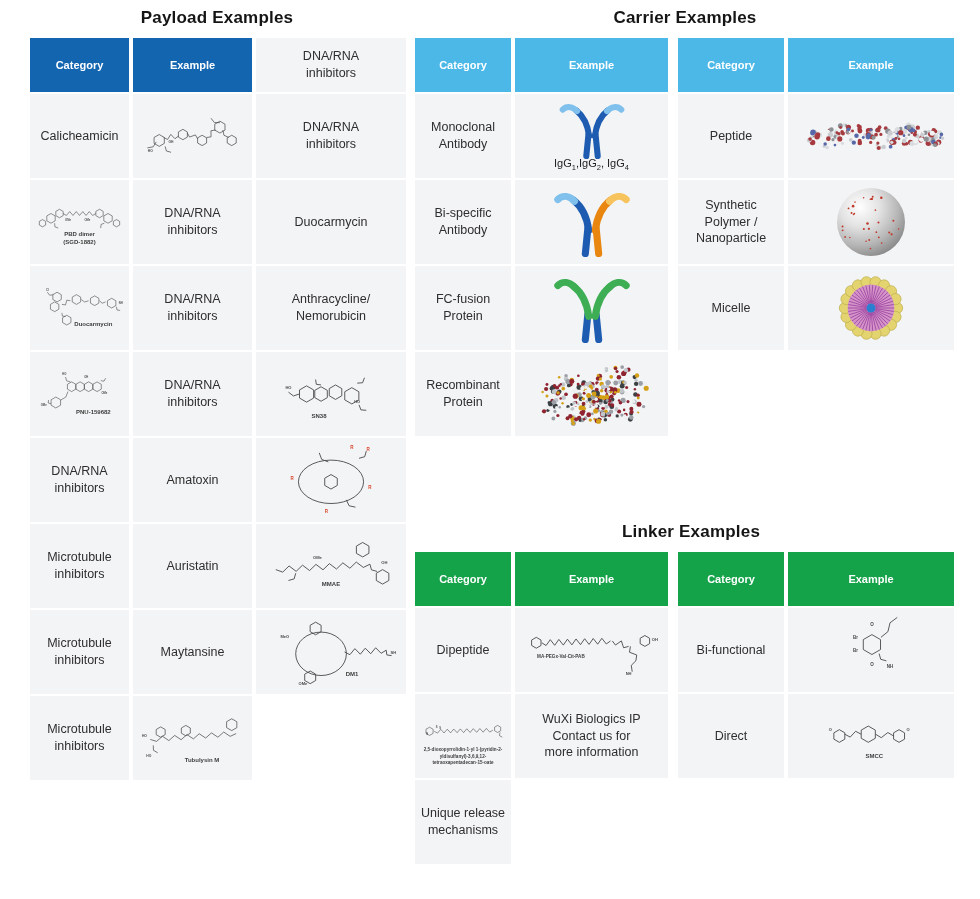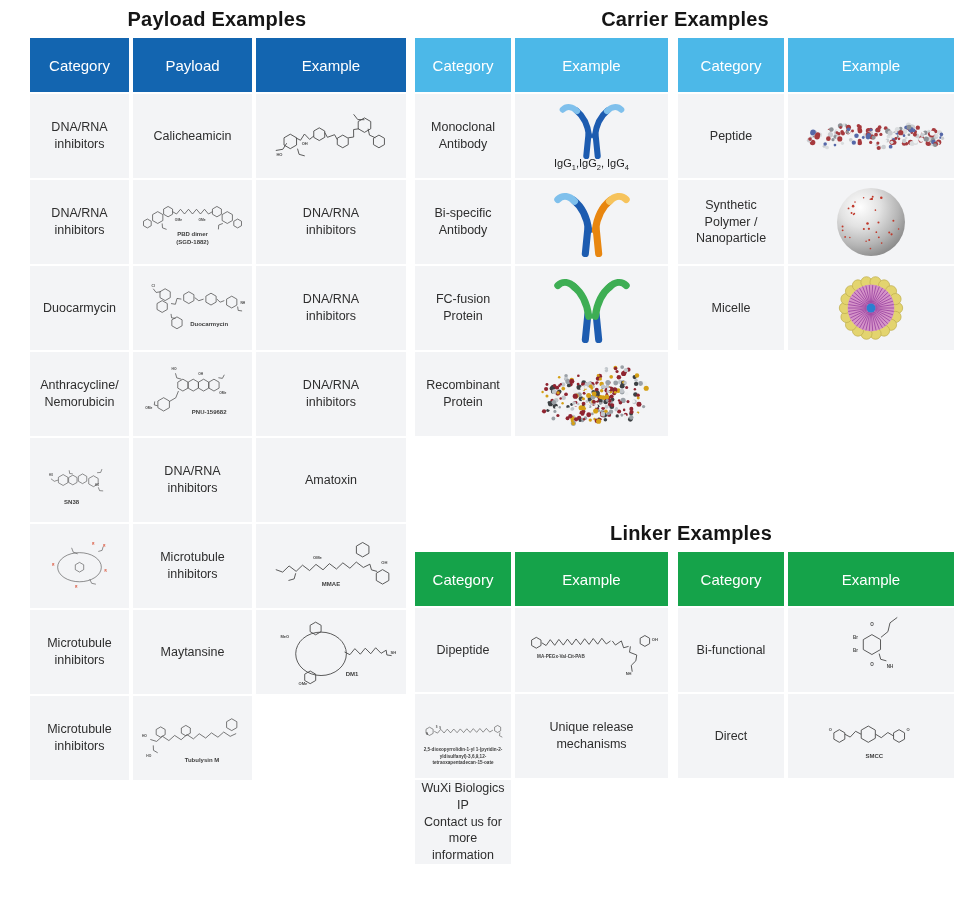--- a/index.html
+++ b/index.html
@@ -1,30 +1,30 @@
 <!DOCTYPE html>
 <html style="--payload_header: #1365b0; --carrier_header: #4cb8e8; --linker_header: #15a34a; --cell_bg: #f3f4f6;"><head>
 <meta charset="utf-8">
 <style>
   :root{
     --payload_header:#1365b0; --carrier_header:#4cb8e8; --linker_header:#15a34a; --cell_bg:#f3f4f6;
   }
   *{box-sizing:border-box;margin:0;padding:0;}
   html,body{width:980px;height:899px;background:#ffffff;font-family:"Liberation Sans",sans-serif;position:relative;overflow:hidden;}
-  .title{position:absolute;text-align:center;font-size:20px;font-weight:600;color:#151515;letter-spacing:.2px;}
+  .title{position:absolute;text-align:center;font-size:17px;font-weight:600;color:#151515;letter-spacing:.2px;}
   #t-payload{left:30px;top:8px;width:374px;}
   #t-carrier{left:415px;top:8px;width:540px;text-align:center;}
   #t-linker{left:421px;top:522px;width:540px;}
   .tbl{position:absolute;display:grid;gap:2px 4px;}
   #tbl-payload{left:30px;top:38px;grid-template-columns:99px 119px 150px;grid-template-rows:54px repeat(9,84px);}
   #tbl-carrier-ab{left:415px;top:38px;grid-template-columns:96px 153px;grid-template-rows:54px repeat(4,84px);}
   #tbl-carrier-pt{left:678px;top:38px;grid-template-columns:106px 166px;grid-template-rows:54px repeat(3,84px);}
   #tbl-linker-l{left:415px;top:552px;grid-template-columns:96px 153px;grid-template-rows:54px repeat(3,84px);}
   #tbl-linker-r{left:678px;top:552px;grid-template-columns:106px 166px;grid-template-rows:54px repeat(2,84px);}
-  .hd{color:#fff;font-weight:normal;font-size:15px;display:flex;align-items:center;justify-content:center;}
+  .hd{color:#fff;font-weight:bold;font-size:11px;display:flex;align-items:center;justify-content:center;}
   .hd.pl{background:var(--payload_header);}
   .hd.ca{background:var(--carrier_header);}
   .hd.li{background:var(--linker_header);}
   .cell{background:var(--cell_bg);display:flex;flex-direction:column;align-items:center;justify-content:center;
         text-align:center;font-size:12.5px;line-height:1.35;color:#2e2e2e;white-space:pre-line;padding:4px;}
   .ex{position:relative;overflow:hidden;}
   .ex svg.mol{width:100%;height:100%;display:block;}
   .mol-label{position:absolute;transform:translateX(-50%);font-size:6px;font-weight:bold;color:#3d3d3d;
              white-space:pre-line;text-align:center;line-height:1.35;}
   .mol-label.tiny{font-size:4.6px;font-weight:bold;}
@@ -38,21 +38,20 @@
 </style>
 </head>
 <body>
 
 <div class="title" id="t-payload">Payload Examples</div>
 <div class="title" id="t-carrier">Carrier Examples</div>
 <div class="title" id="t-linker">Linker Examples</div>
 
 <div class="tbl" id="tbl-payload">
   <div class="hd pl">Category</div>
-  <div class="hd pl">Payload</div>
   <div class="hd pl">Example</div>
 
   <div class="cell">DNA/RNA
 inhibitors</div>
   <div class="cell">Calicheamicin</div>
   <div class="cell ex">
     <svg class="mol" viewBox="0 0 150 84">
         <polyline points="14,58 21.77504062792073,56.6625609418811 26,50 " fill="none" stroke="#4a4a4a" stroke-width="1"></polyline>
         <polyline points="36,44 41.3184119008672,46.68411900867196 45.6815880991328,39.81588099132804 51.3184119008672,45.68411900867196 56,42 " fill="none" stroke="#4a4a4a" stroke-width="1"></polyline>
         <polyline points="68,38 71.0790220639248,43.44504472146493 78.9209779360752,40.55495527853507 82,46 " fill="none" stroke="#4a4a4a" stroke-width="1"></polyline>
@@ -167,20 +166,21 @@
         <text x="116" y="10" fill="#d9472b" font-size="5" font-weight="bold" text-anchor="middle">R</text>
         <text x="32" y="42" fill="#d9472b" font-size="5" font-weight="bold" text-anchor="middle">R</text>
         <text x="70" y="78" fill="#d9472b" font-size="5" font-weight="bold" text-anchor="middle">R</text>
         <text x="118" y="52" fill="#d9472b" font-size="5" font-weight="bold" text-anchor="middle">R</text>
         <text x="98" y="8" fill="#d9472b" font-size="5" font-weight="bold" text-anchor="middle">R</text>
       </svg>
   </div>
 
   <div class="cell">Microtubule
 inhibitors</div>
+  <div class="cell">Auristatin</div>
   <div class="cell ex">
     <svg class="mol" viewBox="0 0 150 84">
         <polyline points="14,46 21.61288034088077,48.76611638479052 28.67283394483351,41.948169329495194 36.470023198023625,47.90897352764767 43.52997680197637,41.09102647235233 51.32716605516649,47.051830670504806 58.38711965911923,40.23388361520948 66.18430891230935,46.19468781336195 73.24426251626207,39.37674075806662 81.04145176945221,45.33754495621909 88.10140537340494,38.51959790092376 95.89859462659506,44.48040209907624 102.95854823054779,37.66245504378091 110.75573748373792,43.62325924193338 118,40 " fill="none" stroke="#4a4a4a" stroke-width="1"></polyline>
         <polyline points="28,58 34.262741699796955,56.262741699796955 36,50 " fill="none" stroke="#4a4a4a" stroke-width="1"></polyline>
         <polyline points="118,40 119.73725830020305,46.262741699796955 126,48 " fill="none" stroke="#4a4a4a" stroke-width="1"></polyline>
         <polygon points="116.92820323027551,20 116.92820323027551,28 110,32 103.07179676972449,28 103.07179676972449,20 110,16 " fill="none" stroke="#4a4a4a" stroke-width="1"></polygon>
         <polygon points="138.9282032302755,50 138.9282032302755,58 132,62 125.07179676972449,58 125.07179676972449,50 132,46 " fill="none" stroke="#4a4a4a" stroke-width="1"></polygon>
         <text x="134" y="40" fill="#4a4a4a" font-size="4.5" font-weight="bold" text-anchor="middle">OH</text>
         <text x="60" y="34" fill="#4a4a4a" font-size="4.5" font-weight="bold" text-anchor="middle">OMe</text>
       </svg>
@@ -906,25 +906,25 @@
         <polygon points="24.062177826491073,30.5 24.062177826491073,37.5 18,41 11.937822173508929,37.5 11.93782217350893,30.5 18,27 " fill="none" stroke="#4a4a4a" stroke-width="1"></polygon>
         <polygon points="139.19615242270663,27 139.19615242270663,33 134,36 128.80384757729337,33 128.80384757729337,27 134,24 " fill="none" stroke="#4a4a4a" stroke-width="1"></polygon>
         <text x="14" y="40" fill="#4a4a4a" font-size="4.5" font-weight="bold" text-anchor="middle">N</text>
         <text x="30" y="28" fill="#4a4a4a" font-size="4.5" font-weight="bold" text-anchor="middle">S</text>
         <text x="36" y="30" fill="#4a4a4a" font-size="4.5" font-weight="bold" text-anchor="middle">S</text>
       </svg>
     <span class="mol-label tiny" style="left:50%;bottom:12px;width:90%;">2,5-dioxopyrrolidin-1-yl 1-(pyridin-2-yldisulfanyl)-3,6,9,12-
 tetraoxapentadecan-15-oate</span>
   </div>
 
-  <div class="cell">Unique release
-mechanisms</div>
   <div class="cell">WuXi Biologics IP
 Contact us for
 more information</div>
+  <div class="cell">Unique release
+mechanisms</div>
 </div>
 
 <div class="tbl" id="tbl-linker-r">
   <div class="hd li">Category</div>
   <div class="hd li">Example</div>
 
   <div class="cell">Bi-functional</div>
   <div class="cell ex">
     <svg class="mol" viewBox="0 0 150 84">
         <polyline points="86,28 93.71359457281628,21.695996608010176 96,12 " fill="none" stroke="#4a4a4a" stroke-width="1"></polyline>

